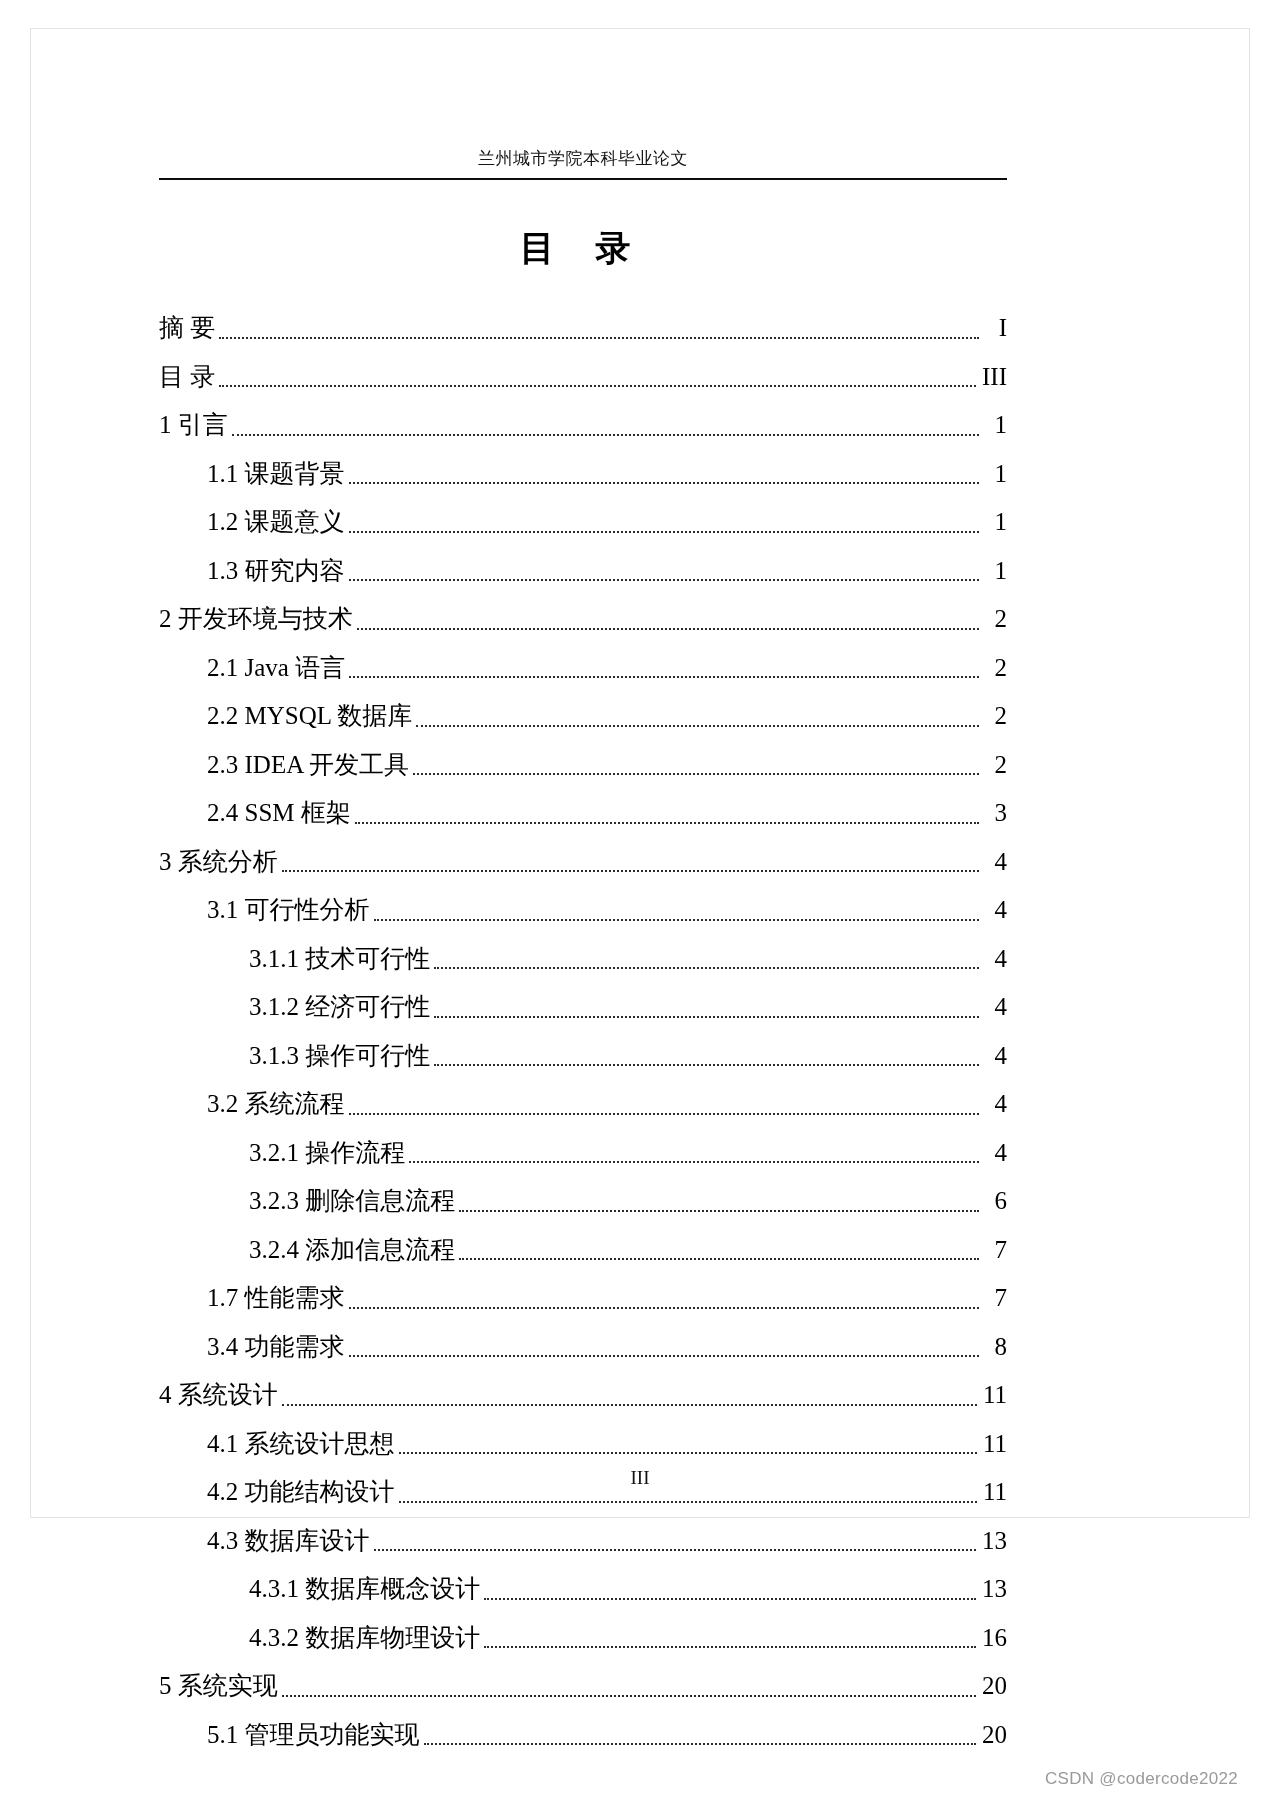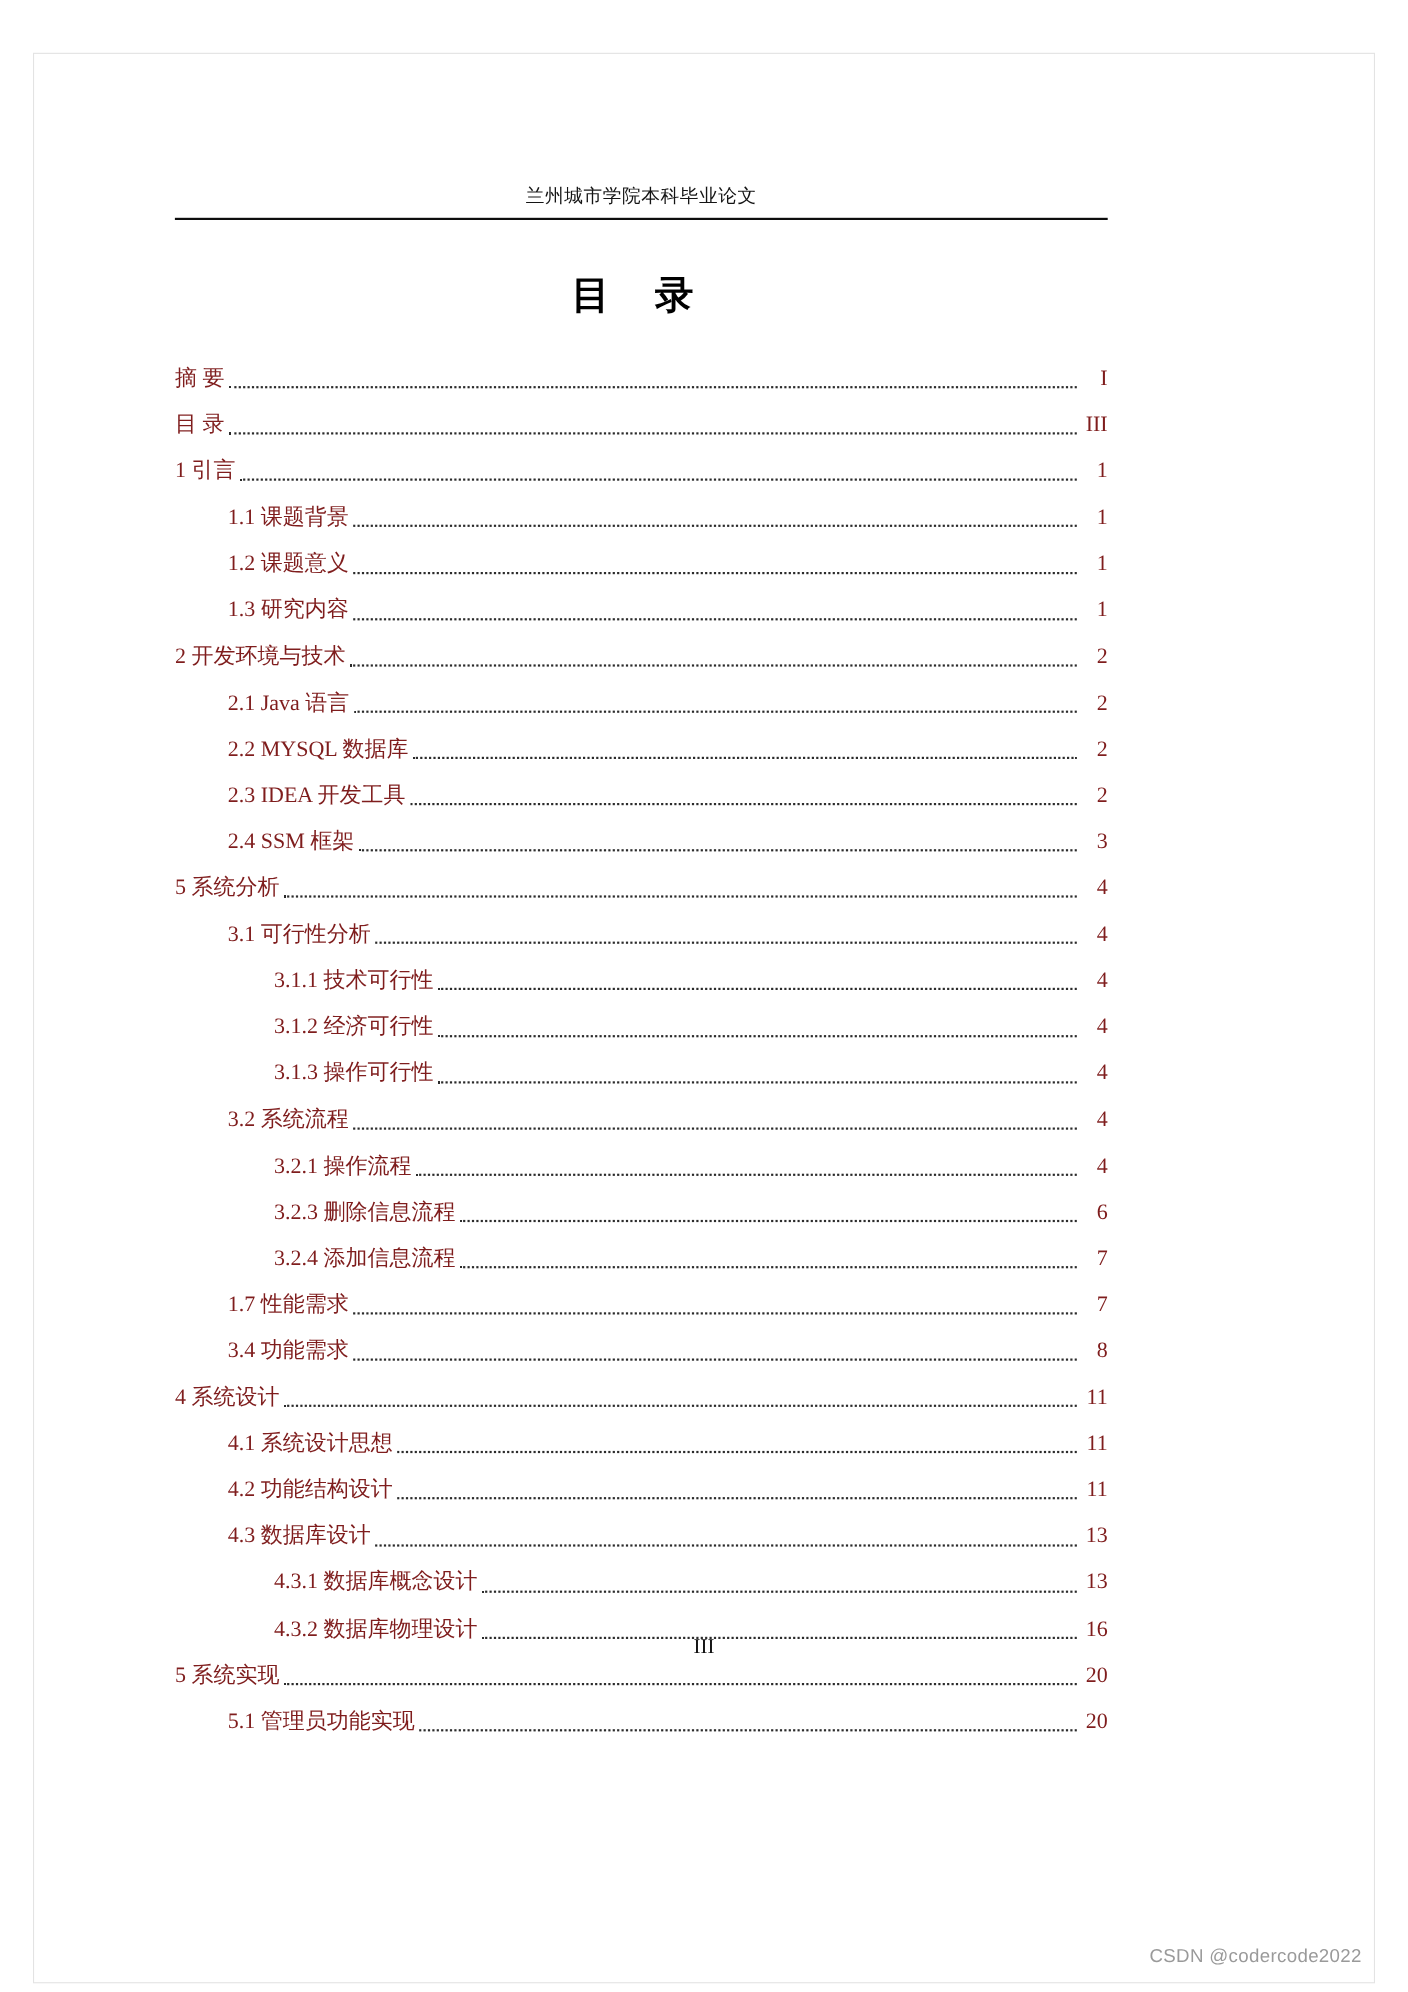--- a/index.html
+++ b/index.html
@@ -19,25 +19,24 @@
     background: #ffffff;
     box-sizing: border-box;
     overflow: hidden;
   }
   
   .sheet {
     position: absolute;
     left: 30px;
     top: 28px;
     width: 1220px;
-    height: 1755px;
+    height: 1490px;
     background: #fff;
     border: 1px solid #e3e3e3;
     box-sizing: border-box;
-    margin-top: 20px;
   }
   .content {
     position: absolute;
     left: 128px;
     top: 118px;
     width: 848px;
   }
   
   .doc-header {
     text-align: center;
@@ -65,25 +64,25 @@
   }
   
   .toc {
     margin: 0;
     padding: 0;
     list-style: none;
   }
   .toc-row {
     display: flex;
     align-items: flex-end;
-    font-size: 20px;
+    font-size: 25px;
     line-height: 1.28;
     margin-bottom: 16.5px;
     white-space: nowrap;
-    color: #7f1d1d;
+    color: #000000;
     justify-content: flex-end;
   }
   .toc-row .label {
     flex: 0 0 auto;
     padding-right: 3px;
   }
   .toc-row .leader {
     flex: 1 1 auto;
     position: relative;
     height: 1em;
@@ -194,21 +193,21 @@
             <span class="label">2.3 IDEA 开发工具</span>
             <span class="leader"></span>
             <span class="pageno">2</span>
           </li>
           <li class="toc-row lvl-1">
             <span class="label">2.4 SSM 框架</span>
             <span class="leader"></span>
             <span class="pageno">3</span>
           </li>
           <li class="toc-row lvl-0">
-            <span class="label">5  系统分析</span>
+            <span class="label">3  系统分析</span>
             <span class="leader"></span>
             <span class="pageno">4</span>
           </li>
           <li class="toc-row lvl-1">
             <span class="label">3.1  可行性分析</span>
             <span class="leader"></span>
             <span class="pageno">4</span>
           </li>
           <li class="toc-row lvl-2">
             <span class="label">3.1.1  技术可行性</span>

